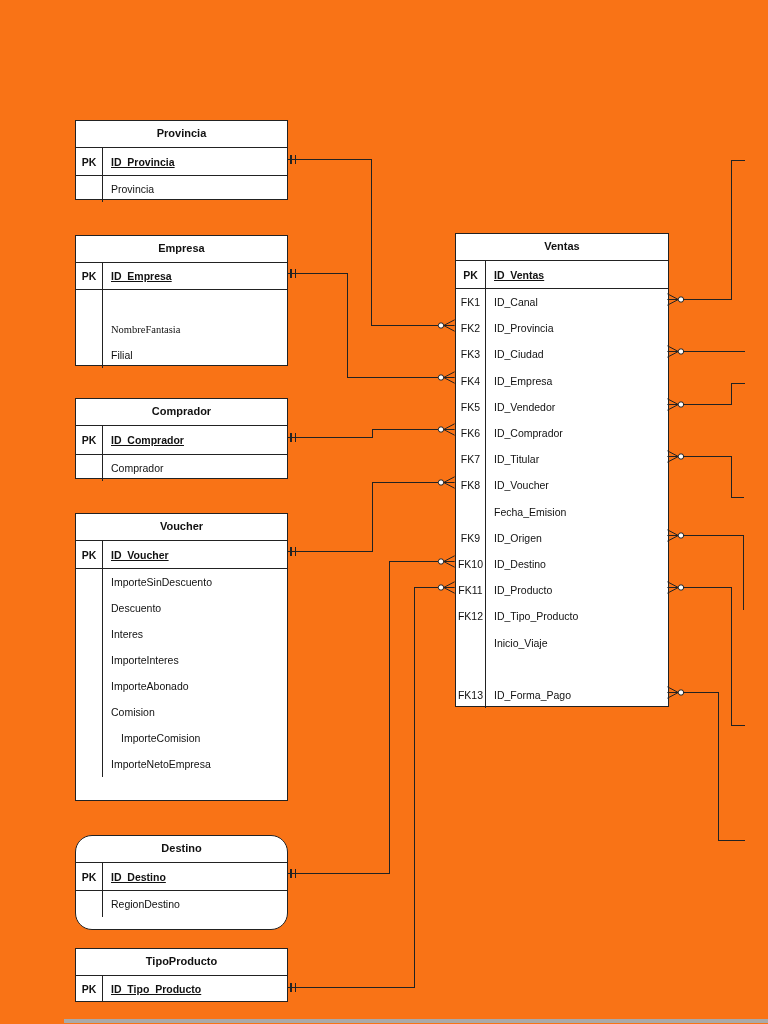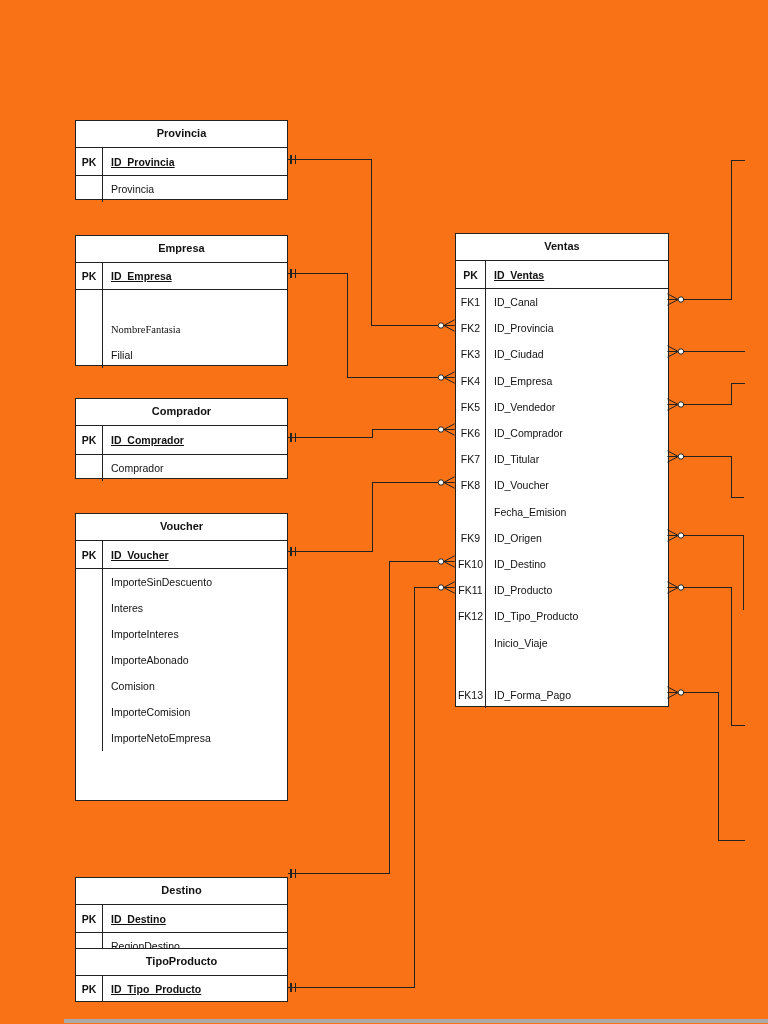--- a/index.html
+++ b/index.html
@@ -81,45 +81,49 @@
     <div class="trow pkrow" style="height:27px;">
       <div class="kcol bold">PK</div>
       <div class="ncol pkname">ID_Voucher</div>
     </div>
     <div class="trow" style="height:26px;">
       <div class="kcol"></div>
       <div class="ncol">ImporteSinDescuento</div>
     </div>
     <div class="trow" style="height:26px;">
       <div class="kcol"></div>
+      <div class="ncol">Descuento</div>
+    </div>
+    <div class="trow" style="height:26px;">
+      <div class="kcol"></div>
       <div class="ncol">Interes</div>
     </div>
     <div class="trow" style="height:26px;">
       <div class="kcol"></div>
       <div class="ncol">ImporteInteres</div>
     </div>
     <div class="trow" style="height:26px;">
       <div class="kcol"></div>
       <div class="ncol">ImporteAbonado</div>
     </div>
     <div class="trow" style="height:26px;">
       <div class="kcol"></div>
       <div class="ncol">Comision</div>
     </div>
-    <div class="trow" style="height:26px;">
+    <div class="trow" style="height:26px;gap:10px;">
       <div class="kcol"></div>
       <div class="ncol">ImporteComision</div>
     </div>
     <div class="trow" style="height:26px;">
       <div class="kcol"></div>
       <div class="ncol">ImporteNetoEmpresa</div>
     </div>
   </div>
 
-  <div class="etable" style="left:75px;top:877px;width:213px;height:95px;">
+  <div class="etable" style="left:75px;top:835px;width:213px;height:95px;border-radius:17px;">
     <div class="ttl">Destino</div>
     <div class="trow pkrow" style="height:27px;">
       <div class="kcol bold">PK</div>
       <div class="ncol pkname">ID_Destino</div>
     </div>
     <div class="trow" style="height:26px;">
       <div class="kcol"></div>
       <div class="ncol">RegionDestino</div>
     </div>
   </div>

